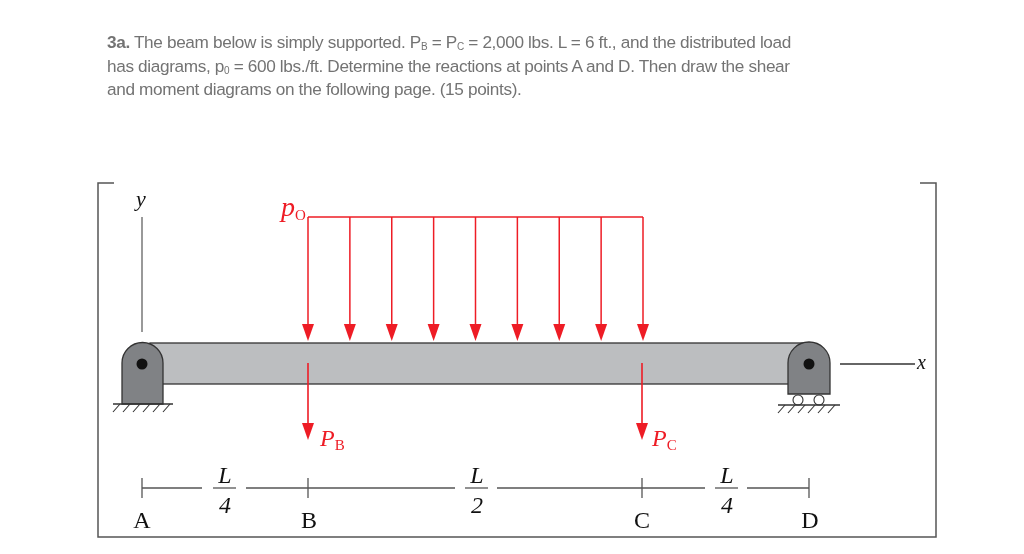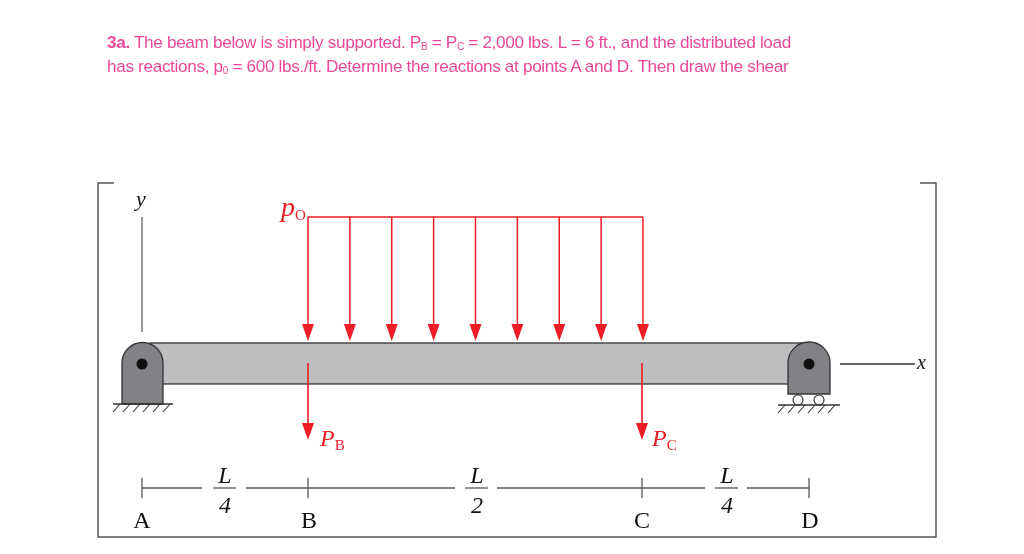--- a/index.html
+++ b/index.html
@@ -1,32 +1,33 @@
 <!DOCTYPE html>
 <html><head>
 <meta charset="utf-8">
 <style>
   html, body { margin: 0; padding: 0; background: #ffffff; }
   body { width: 1024px; height: 554px; position: relative; overflow: hidden; }
   .problem {
     position: absolute; left: 107px; top: 31px; width: 830px;
     font-family: "Liberation Sans", sans-serif; font-size: 17.2px; line-height: 23.5px;
-    color: #ec4899; letter-spacing: -0.35px;
+    color: #737373; letter-spacing: -0.35px;
   }
   .problem b { font-weight: bold; }
   .problem sub { font-size: 10px; vertical-align: -2px; line-height: 0; }
   svg.diagram { position: absolute; left: 0; top: 0; }
   .serif { font-family: "Liberation Serif", serif; }
 </style>
 </head>
 <body>
 
 <div class="problem">
   <div><b>3a.</b><span> The beam below is simply supported. P</span><sub>B</sub><span> = P</span><sub>C</sub><span> = 2,000 lbs. L = 6 ft., and the distributed load</span></div>
-  <div><span>has reactions, p</span><sub>0</sub><span> = 600 lbs./ft. Determine the reactions at points A and D. Then draw the shear</span></div>
+  <div><span>has diagrams, p</span><sub>0</sub><span> = 600 lbs./ft. Determine the reactions at points A and D. Then draw the shear</span></div>
+  <div>and moment diagrams on the following page. (15 points).</div>
 </div>
 
 <svg class="diagram" width="1024" height="554" viewBox="0 0 1024 554" xmlns="http://www.w3.org/2000/svg">
 
   <g stroke="#555555" stroke-width="1.5" fill="none">
     <polyline points="114,183 98,183 98,537 936,537 936,183 920,183"></polyline>
   </g>
 
   <line x1="142" y1="217" x2="142" y2="332" stroke="#777777" stroke-width="1.5"></line>
   <text class="serif" x="136" y="206" font-size="22" font-style="italic" fill="#111">y</text>

